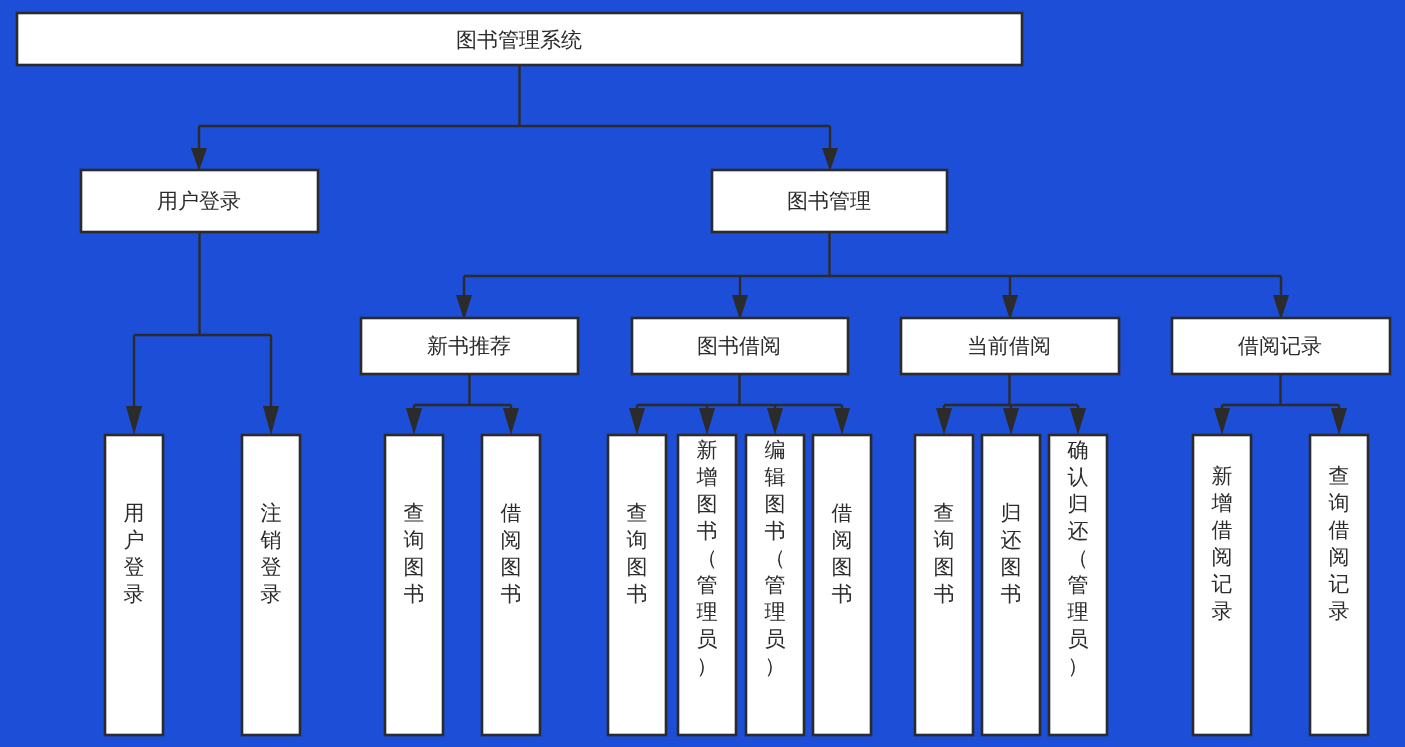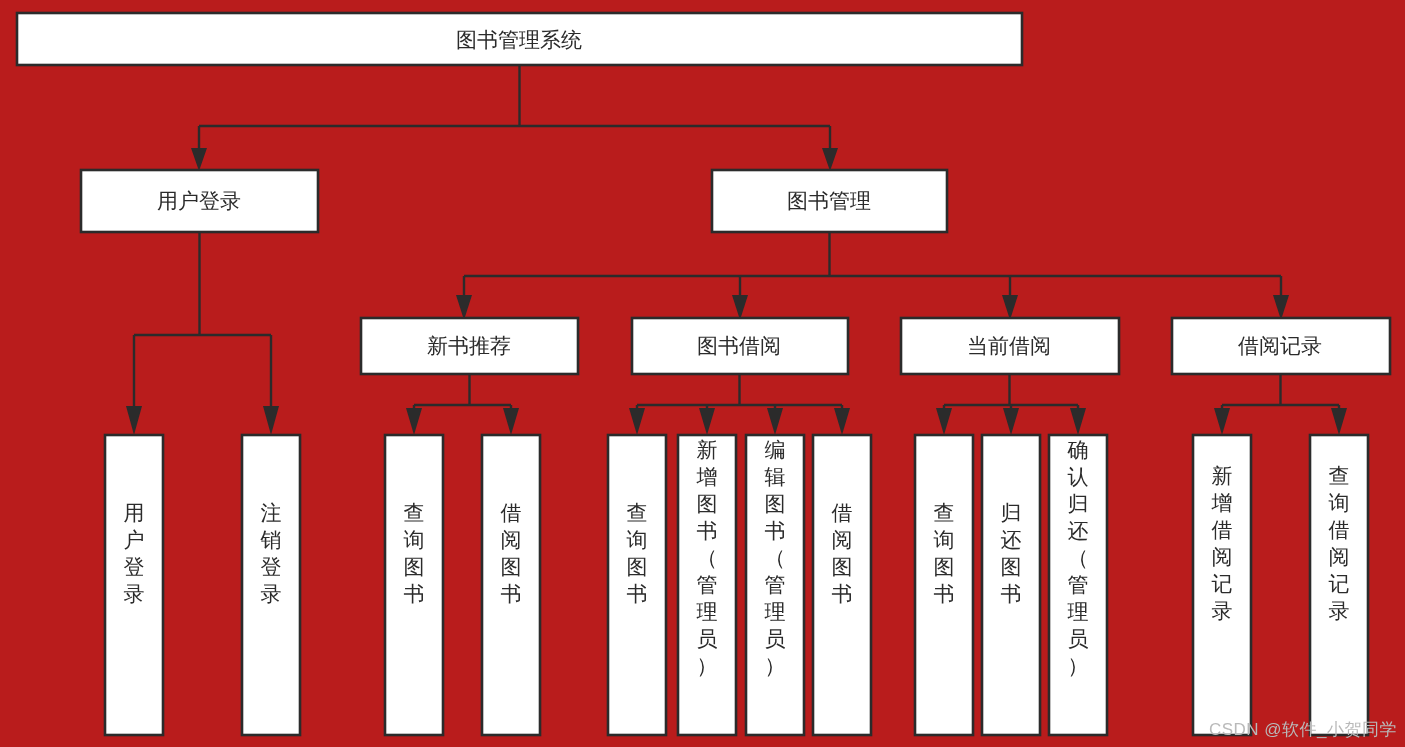--- a/index.html
+++ b/index.html
@@ -7,21 +7,21 @@
     padding: 0;
     background: #ffffff;
   }
   body {
     font-family: "Liberation Sans", "DejaVu Sans", sans-serif;
   }
   #stage {
     position: relative;
     width: 1405px;
     height: 747px;
-    background: #b91c1c;
+    background: #1d4ed8;
     overflow: hidden;
   }
   #diagram-svg {
     position: absolute;
     left: 0;
     top: 0;
     width: 1405px;
     height: 747px;
   }
   .node-box {
@@ -228,15 +228,14 @@
       <text class="node-label-v" x="1222" y="483"><tspan x="1222" dy="0">新</tspan><tspan x="1222" dy="27">增</tspan><tspan x="1222" dy="27">借</tspan><tspan x="1222" dy="27">阅</tspan><tspan x="1222" dy="27">记</tspan><tspan x="1222" dy="27">录</tspan></text>
     </g>
 
     <g>
       <rect class="node-box" x="1310" y="435" width="58" height="300"></rect>
       <text class="node-label-v" x="1339" y="483"><tspan x="1339" dy="0">查</tspan><tspan x="1339" dy="27">询</tspan><tspan x="1339" dy="27">借</tspan><tspan x="1339" dy="27">阅</tspan><tspan x="1339" dy="27">记</tspan><tspan x="1339" dy="27">录</tspan></text>
     </g>
 
   </svg>
 
-  <div class="watermark">CSDN @软件_小贺同学</div>
 
 </div>
 
 </body></html>

